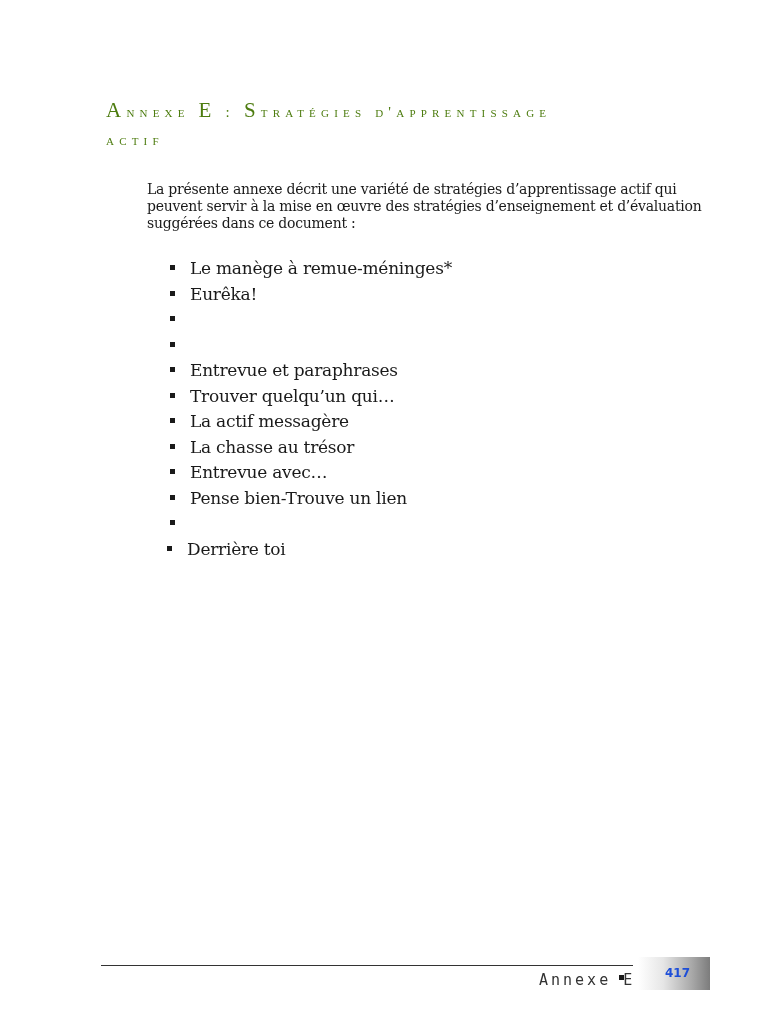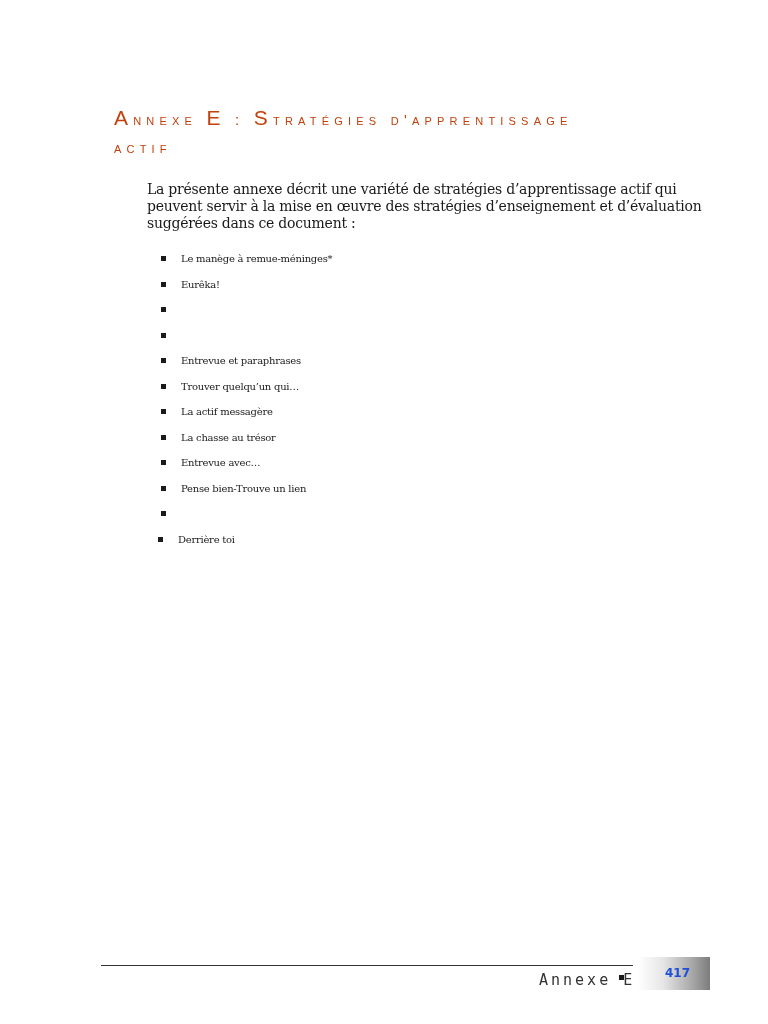--- a/index.html
+++ b/index.html
@@ -11,24 +11,24 @@
       width: 768px;
       height: 1024px;
       position: relative;
       overflow: hidden;
     }
     .page-title {
       position: absolute;
       left: 102px;
       top: 92px;
       width: 600px;
-      margin: 12px;
-      font-family: Liberation Sans, sans-serif;
+      margin: 4px;
+      font-family: Liberation Serif, serif;
       font-weight: normal;
-      color: #c2410c;
+      color: #4d7c0f;
       font-size: 15px;
       letter-spacing: 5.2px;
       line-height: 28px;
       font-variant: small-caps;
     }
     .page-title .cap {
       font-size: 21px;
     }
     .intro {
       position: absolute;
@@ -39,25 +39,25 @@
       font-family: "DejaVu Serif", serif;
       font-size: 14px;
       line-height: 17px;
       color: #1a1a1a;
       letter-spacing: -0.25px;
     }
     .strategy-list {
       position: absolute;
       left: 147px;
       top: 241px;
-      margin: 8px;
+      margin: 17px;
       padding: 0;
       list-style: none;
       font-family: "DejaVu Serif", serif;
-      font-size: 10px;
+      font-size: 17px;
       color: #1a1a1a;
       letter-spacing: -0.25px;
     }
     .strategy-list li {
       position: relative;
       height: 25.5px;
       line-height: 20px;
       padding-left: 26px;
     }
     .strategy-list li .bullet {

